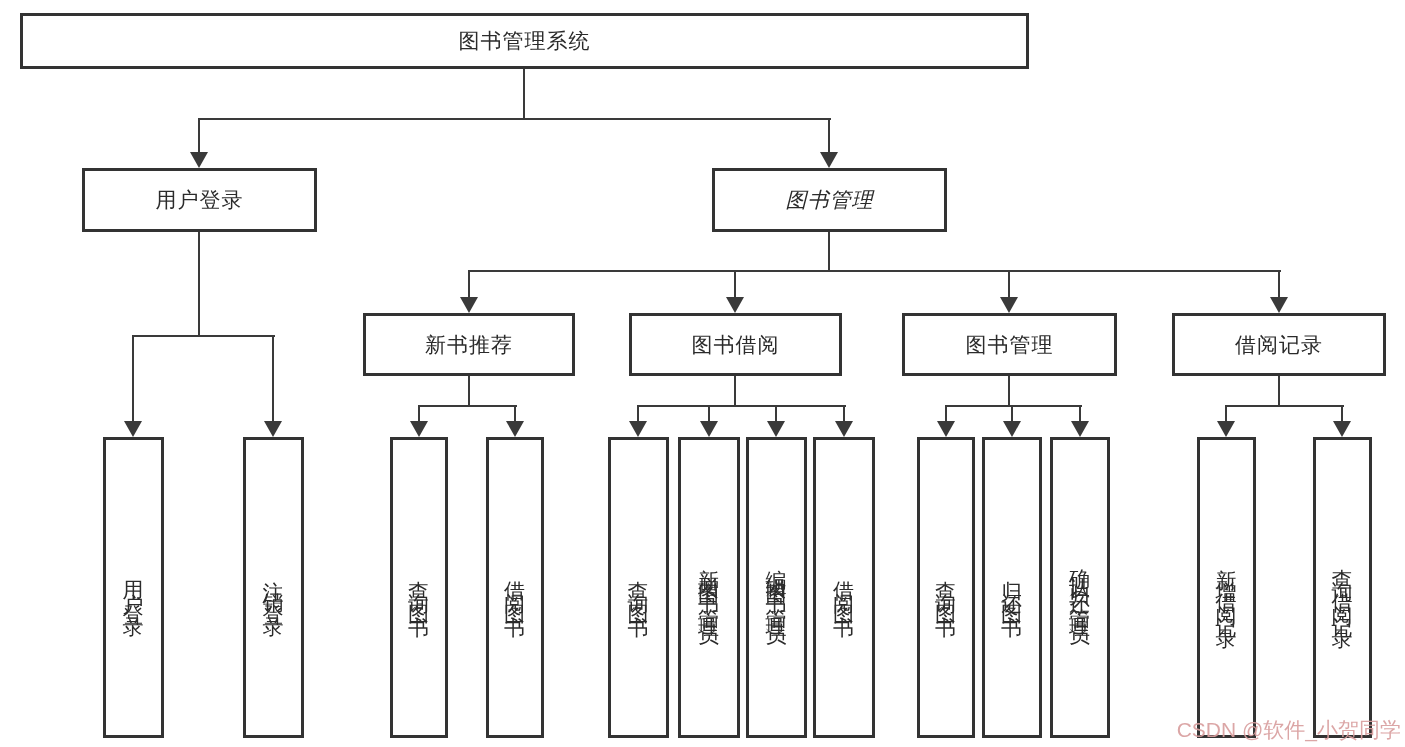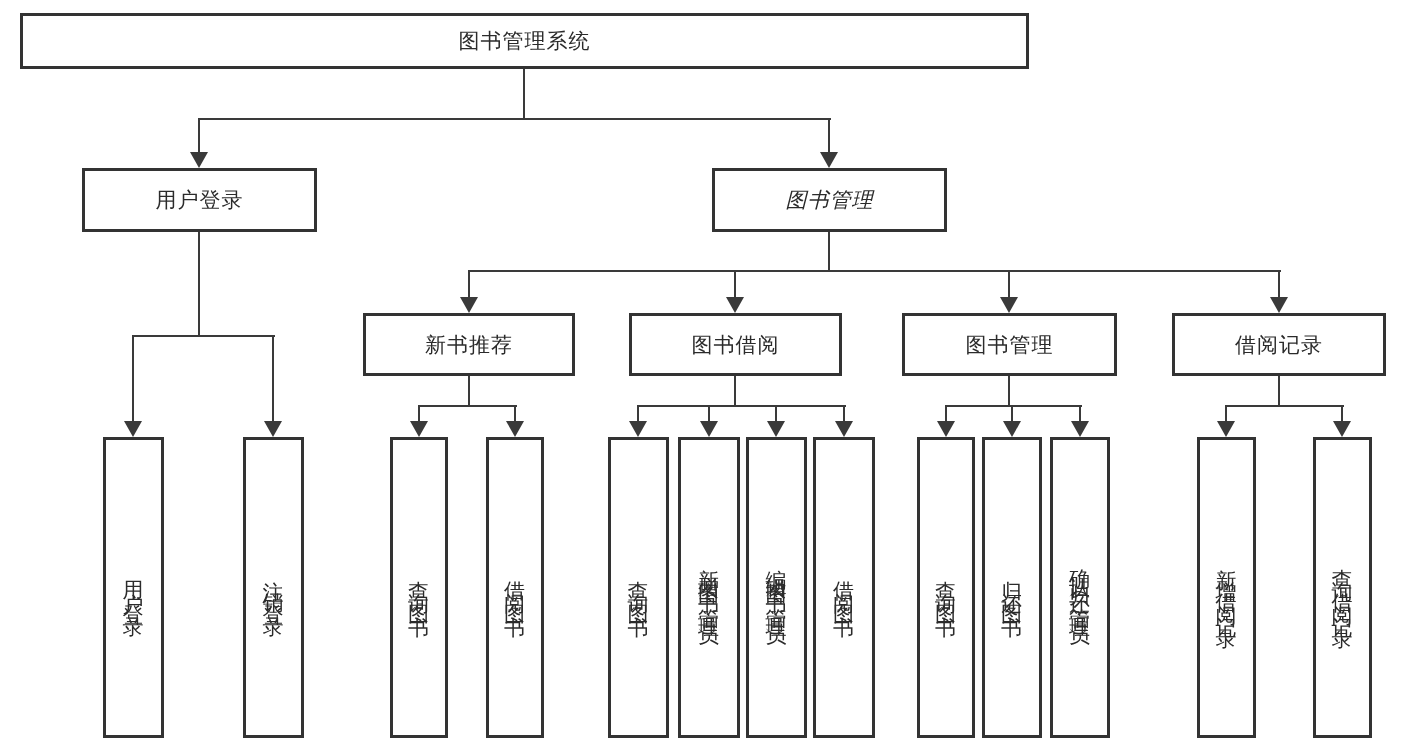--- a/index.html
+++ b/index.html
@@ -96,20 +96,21 @@
     <span class="vtext" style="letter-spacing: 8px;">确认归还（管理员）</span>
   </div>
 
   <div class="box leaf" style="left:1197px;top:437px;width:59px;height:301px;">
     <span class="vtext" style="letter-spacing: 12px;">新增借阅记录</span>
   </div>
   <div class="box leaf" style="left:1313px;top:437px;width:59px;height:301px;">
     <span class="vtext" style="letter-spacing: 12px;">查询借阅记录</span>
   </div>
 
+  <div class="watermark">CSDN @软件_小贺同学</div>
 <div class="vline" style="left: 523px; top: 69px; height: 51px;"></div>
     <div class="vline" style="left: 198px; top: 118px; height: 36px;"></div>
     <div class="vline" style="left: 828px; top: 118px; height: 36px;"></div>
     <div class="vline" style="left: 198px; top: 232px; height: 104px;"></div>
     <div class="vline" style="left: 132px; top: 335px; height: 88px;"></div>
     <div class="vline" style="left: 272px; top: 335px; height: 88px;"></div>
     <div class="vline" style="left: 828px; top: 232px; height: 40px;"></div>
     <div class="vline" style="left: 468px; top: 270px; height: 29px;"></div>
     <div class="vline" style="left: 734px; top: 270px; height: 29px;"></div>
     <div class="vline" style="left: 1008px; top: 270px; height: 29px;"></div>

